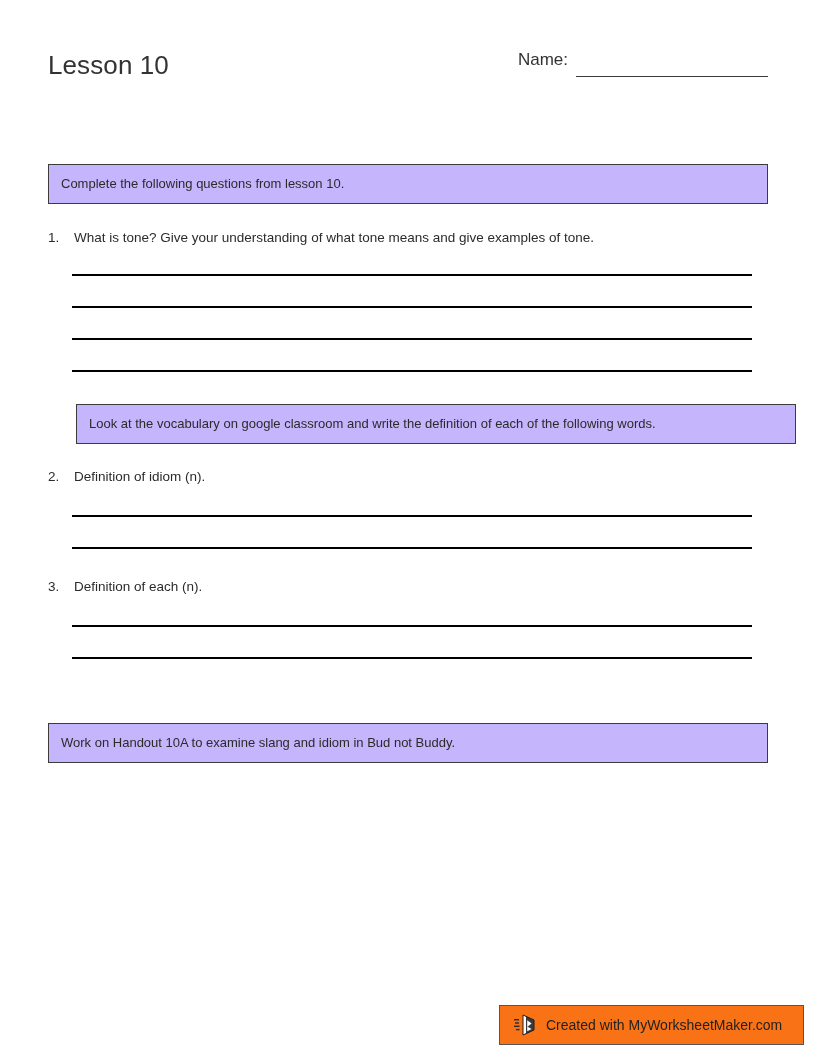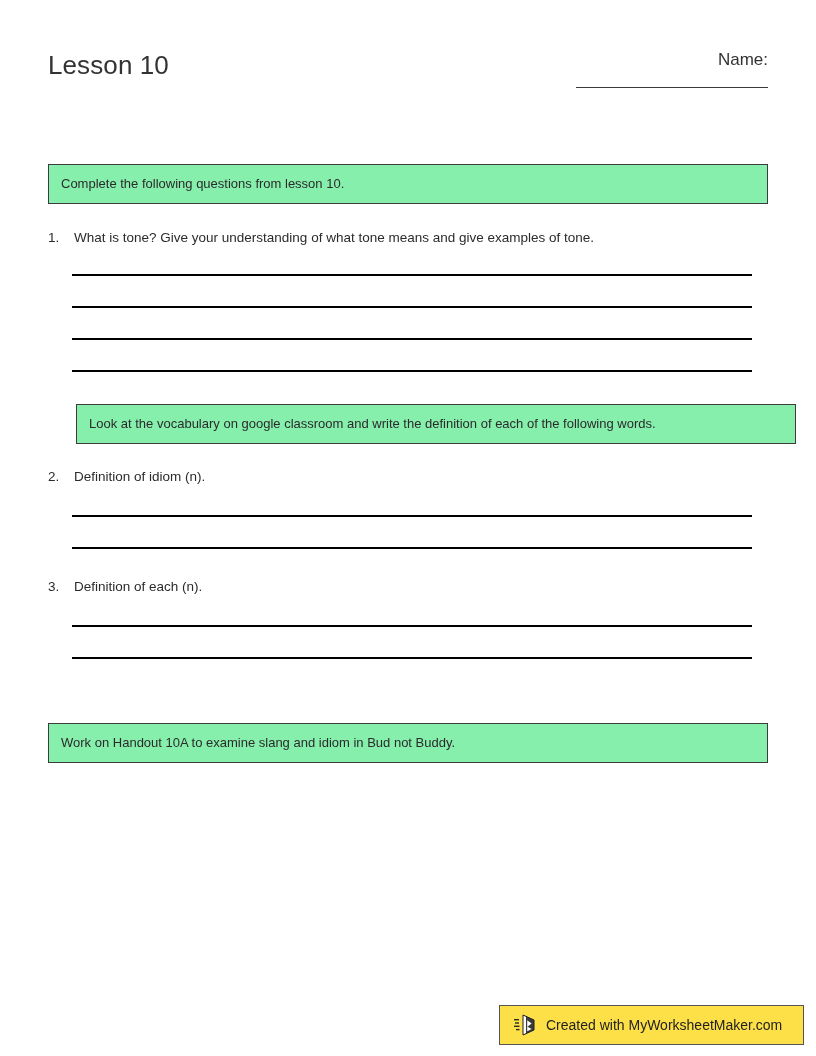--- a/index.html
+++ b/index.html
@@ -42,24 +42,23 @@
     white-space: nowrap;
   }
   .field-group {
     position: absolute;
     right: 0;
     top: 6px;
     width: 270px;
   }
   .field-row {
     display: flex;
-    align-items: flex-end;
+    align-items: flex-start;
     justify-content: flex-end;
     height: 38px;
-    flex-direction: column;
   }
   .field-label {
     font-size: 17px;
     color: #333333;
     line-height: 20px;
     padding-bottom: 5px;
     white-space: nowrap;
   }
   .field-line {
     width: 192px;
@@ -68,21 +67,21 @@
     height: 26px;
   }
 
   
   .instruction-box {
     position: absolute;
     left: 48px;
     width: 720px;
     box-sizing: border-box;
     border: 1.2px solid #3c3c3c;
-    background: #86efac;
+    background: #c4b5fd;
     font-size: 13px;
     color: #2b2b2b;
     line-height: 16px;
     padding: 11px 0 11px 12px;
   }
 
   
   .question {
     position: absolute;
     left: 48px;
@@ -117,21 +116,21 @@
 
   
   .footer-badge {
     position: absolute;
     left: 499px;
     top: 1005px;
     width: 305px;
     height: 40px;
     box-sizing: border-box;
     border: 1.2px solid #555555;
-    background: #fde047;
+    background: #f97316;
     display: flex;
     align-items: center;
     padding-left: 14px;
   }
   .footer-logo {
     width: 24px;
     height: 22px;
     flex: none;
     margin-right: 8px;
     display: block;

